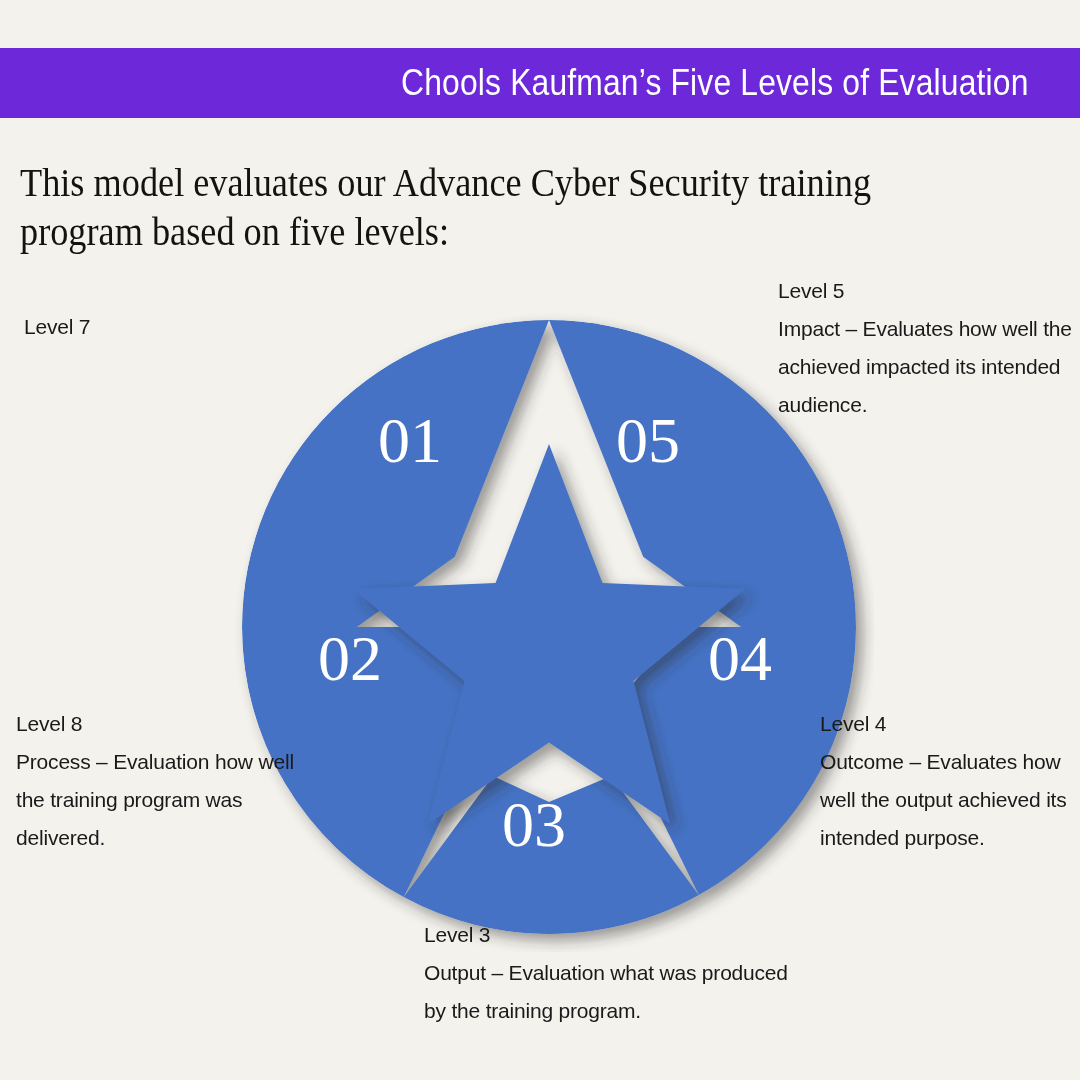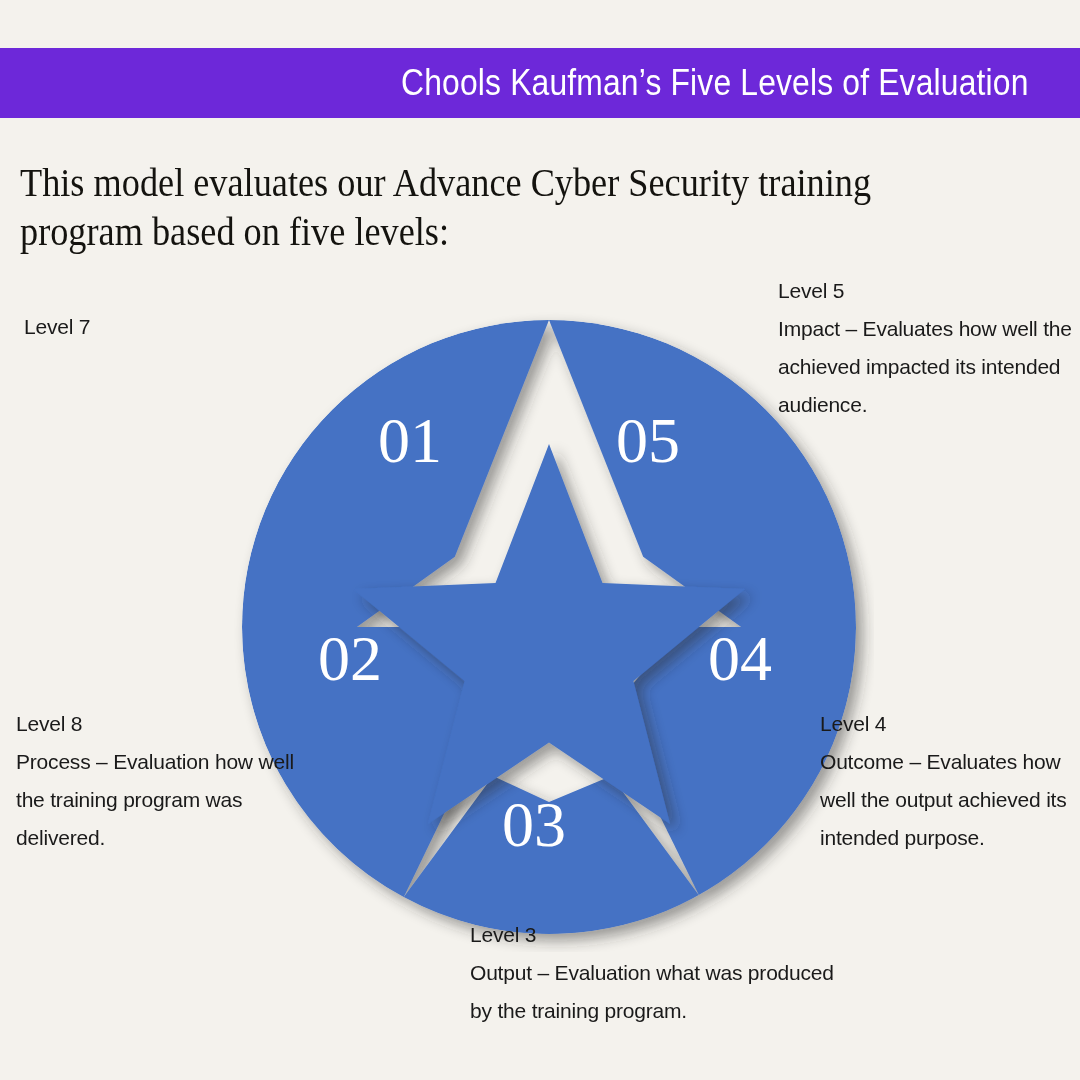--- a/index.html
+++ b/index.html
@@ -67,21 +67,21 @@
     line-height: 38px;
     letter-spacing: -0.2px;
   }
   .level .lvl-head { display: block; }
   .level .lvl-body { display: block; }
 
   #level-1 { left: 24px;  top: 308px;  width: 290px; }
   #level-5 { left: 778px; top: 272px;  width: 300px; }
   #level-2 { left: 16px;  top: 705px;  width: 280px; }
   #level-4 { left: 820px; top: 705px;  width: 268px; }
-  #level-3 { left: 424px; top: 916px;  width: 380px; margin-left: 46px; }
+  #level-3 { left: 424px; top: 916px;  width: 380px; }
 
   
   .diagram {
     position: absolute;
     left: 228px;
     top: 306px;
     width: 646px;
     height: 646px;
   }
   .diagram svg { display: block; }

